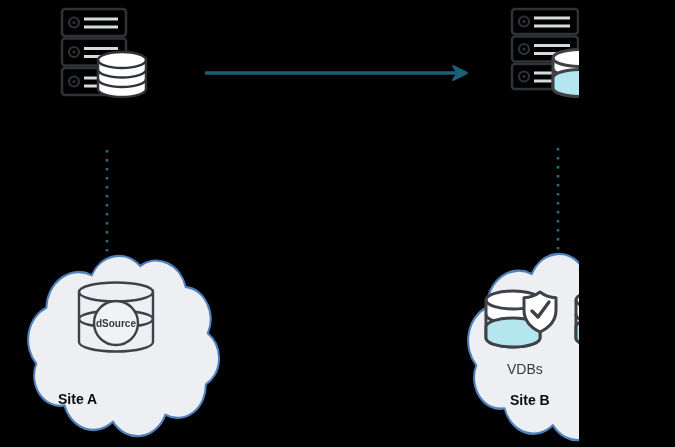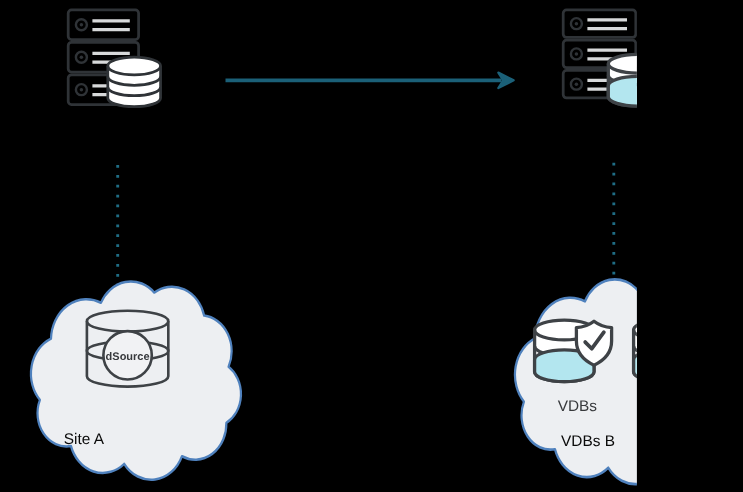--- a/index.html
+++ b/index.html
@@ -28,21 +28,21 @@
   .arrow-head{fill:var(--arrow-teal,#1b6078);stroke:var(--arrow-teal,#1b6078);stroke-width:2;stroke-linejoin:round;}
   .dotted{stroke:var(--connector-teal,#1f6d85);stroke-width:2.6;stroke-dasharray:2.5 6.5;fill:none;}
 
   .cloud{fill:var(--cloud-fill,#edeff2);stroke:var(--cloud-stroke,#4f81bd);stroke-width:2;stroke-linejoin:round;}
   .ds-body{fill:var(--cloud-fill,#edeff2);stroke:var(--icon-stroke-medium,#3e4246);stroke-width:2.4;stroke-linejoin:round;}
   .ds-arc{fill:none;stroke:var(--icon-stroke-medium,#3e4246);stroke-width:2.4;}
   .ds-circle{fill:#f1f2f4;stroke:var(--icon-stroke-medium,#3e4246);stroke-width:2.4;}
   .ds-text{font-family:"Liberation Sans",sans-serif;font-size:10px;font-weight:bold;fill:var(--label-gray,#37393c);text-anchor:middle;}
 
   .label{position:absolute;width:120px;font-size:14px;line-height:17px;}
-  .label-bold{font-weight:normal;color:var(--label-black,#0a0a0a);}
+  .label-bold{font-weight:bold;color:var(--label-black,#0a0a0a);}
   .label-reg{font-weight:normal;color:var(--label-gray,#37393c);}
 </style>
 </head>
 <body>
 
 <div class="stage">
 
   <svg class="abs" style="left:58px;top:5px;" width="92" height="96" viewBox="0 0 92 96">
     <g>
       <rect class="rack-frame" x="4" y="4" width="64" height="27" rx="3"></rect>
@@ -138,15 +138,15 @@
     <path class="vdb-arc" d="M2,28.5 a27,9 0 0 0 54,0"></path>
     <path class="vdb-cyan" d="M2,41 l0,11 a27,9 0 0 0 54,0 l0,-11 a27,9 0 0 0 -54,0 z"></path>
     <g transform="translate(38,4)">
       <path class="shield" d="M18,2 C22.5,5.5 27.5,7.5 34,7.8 V20 c0,10.5 -6.5,17.5 -16,22 C8.5,37.5 2,30.5 2,20 V7.8 C8.5,7.5 13.5,5.5 18,2 Z"></path>
       <polyline class="check" points="10,21 16,27 27,12"></polyline>
     </g>
   </svg>
 
   <div class="label label-bold abs" style="left:58px;top:391px;">Site A</div>
   <div class="label label-reg abs" style="left:507px;top:361px;">VDBs</div>
-  <div class="label label-bold abs" style="left:510px;top:392px;">VDBs B</div>
+  <div class="label label-bold abs" style="left:510px;top:392px;">Site B</div>
 
 </div>
 
 </body></html>

